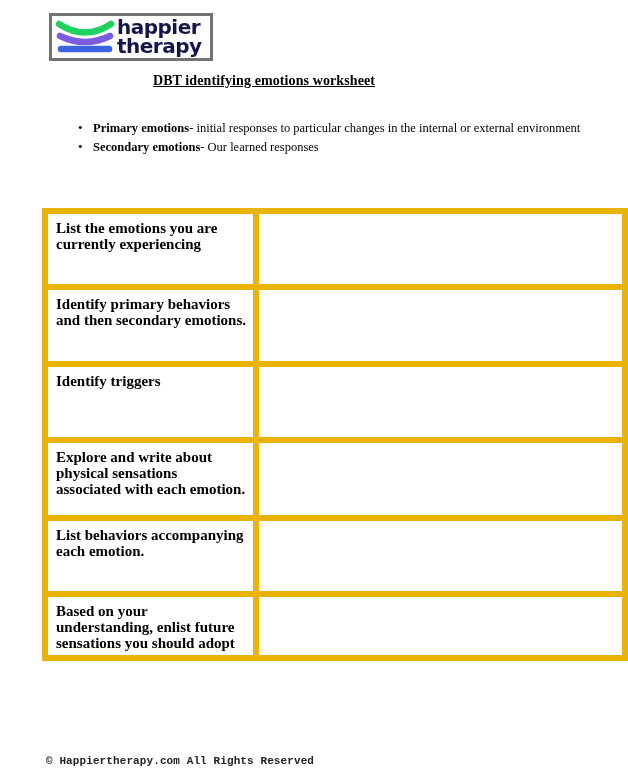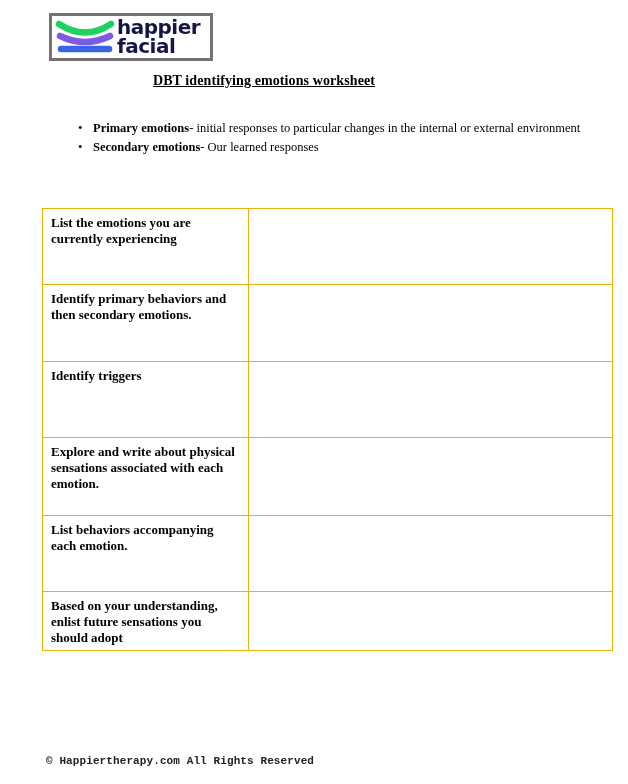--- a/index.html
+++ b/index.html
@@ -91,24 +91,24 @@
   
   .worksheet-table {
     position: absolute;
     left: 42px;
     top: 208px;
     width: 540px;
     border-collapse: collapse;
     table-layout: fixed;
   }
   .worksheet-table td {
-    border: 1px solid #eab308;
+    border: 6px solid #eab308;
     vertical-align: top;
     padding: 6px 7px 4px 8px;
-    font-size: 13px;
+    font-size: 15px;
     line-height: 16px;
     margin-top: 16px;
   }
   .worksheet-table td.prompt-cell {
     width: 190px;
     font-weight: bold;
   }
   .worksheet-table td.answer-cell {
     width: 348px;
   }
@@ -129,21 +129,21 @@
 <body>
 
 <div class="logo-wrap">
   <svg class="logo-marks" viewBox="0 0 62 44">
     <path d="M5 9 Q31 26 57 9" stroke="#1fd15e" stroke-width="6.5" fill="none" stroke-linecap="round"></path>
     <path d="M6 21 Q31 33 56 21" stroke="#7b5ce0" stroke-width="6.5" fill="none" stroke-linecap="round"></path>
     <path d="M7 34 L55 34" stroke="#3c63e0" stroke-width="6.5" fill="none" stroke-linecap="round"></path>
   </svg>
   <div class="logo-text">
     <div>happier</div>
-    <div>facial</div>
+    <div>therapy</div>
   </div>
 </div>
 
 <div class="doc-title">DBT identifying emotions worksheet</div>
 
 <ul class="bullets">
   <li>
     <b>Primary emotions</b><span>- initial responses to particular changes in the internal or external environment</span>
   </li>
   <li>

